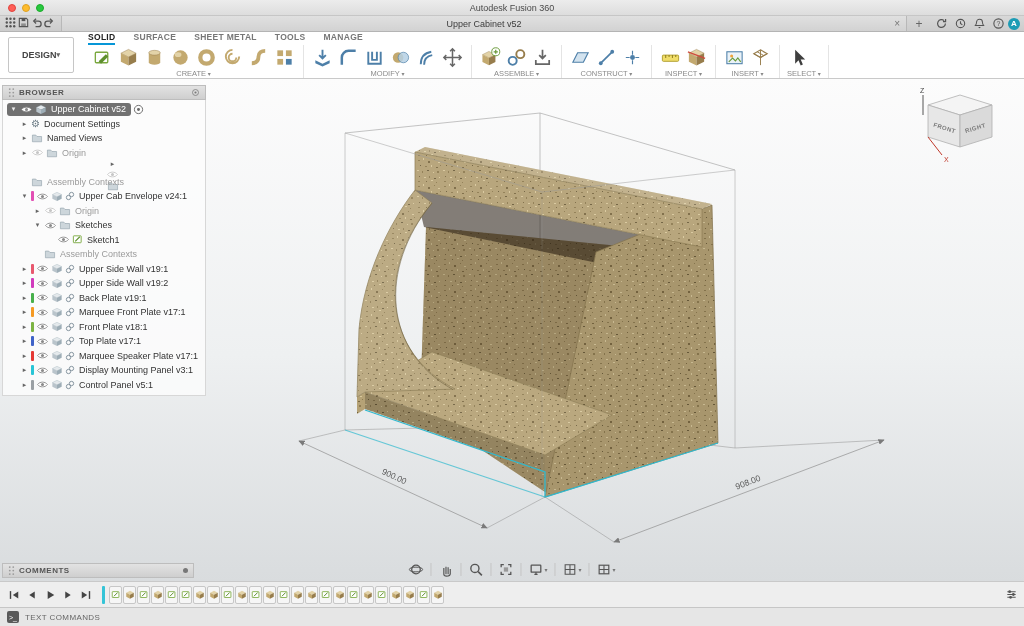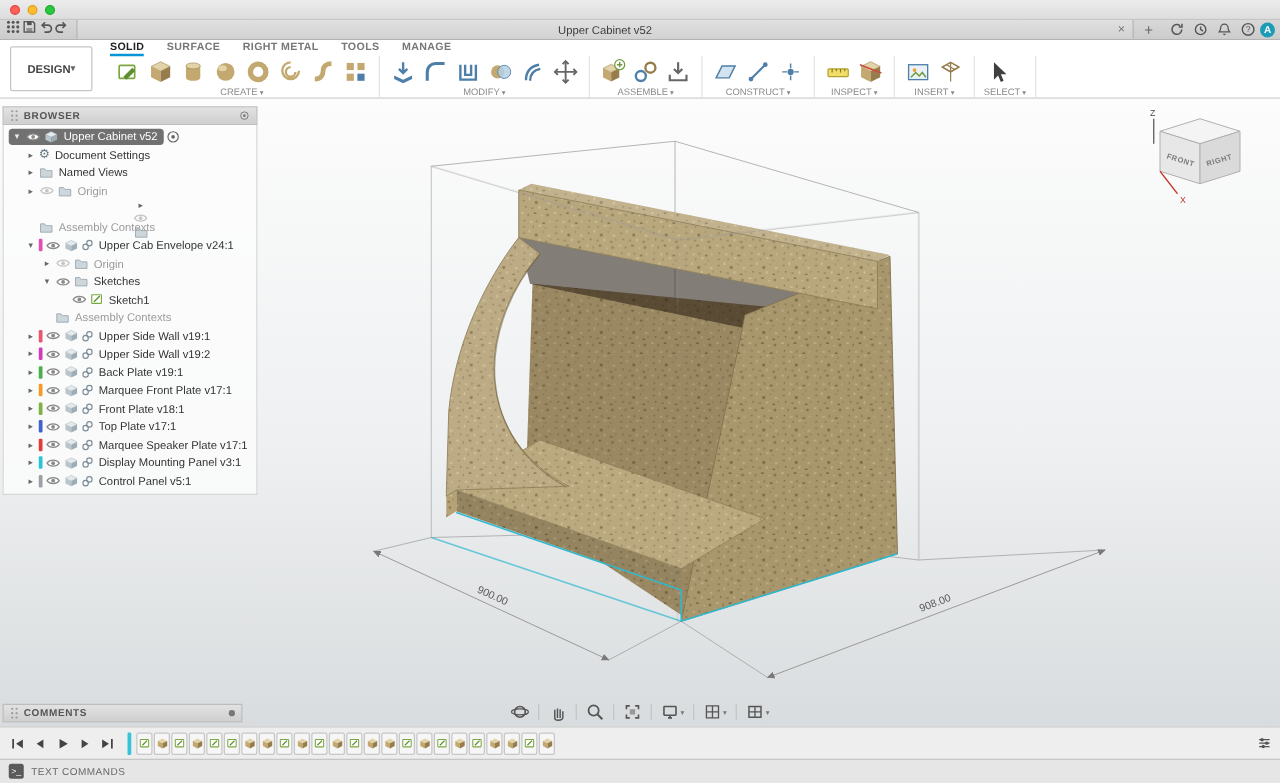--- a/index.html
+++ b/index.html
@@ -93,20 +93,21 @@
 <body>
 
 <div class="app">
 
   <div class="titlebar">
     <div class="lights">
       <span class="light r"></span>
       <span class="light y"></span>
       <span class="light g"></span>
     </div>
+    <div class="wintitle">Autodesk Fusion 360</div>
   </div>
 
   <div class="tabbar">
     <span id="tb-left"><span class="tbico">
           <svg viewBox="0 0 14 14">
             <g fill="#555">
               <circle cx="3" cy="3" r="1.3"></circle>
               <circle cx="7" cy="3" r="1.3"></circle>
               <circle cx="11" cy="3" r="1.3"></circle>
               <circle cx="3" cy="7" r="1.3"></circle>
@@ -170,21 +171,21 @@
 
   <div class="ribbon">
     <div class="design-btn">
       <span>DESIGN</span>
       <span class="car">▾</span>
     </div>
     <div class="ribbon-main">
       <div class="rtabs" id="rtabs">
           <span class="rtab active">SOLID</span>
           <span class="rtab">SURFACE</span>
-          <span class="rtab">RIGHT METAL</span>
+          <span class="rtab">SHEET METAL</span>
           <span class="rtab">TOOLS</span>
           <span class="rtab">MANAGE</span>
         </div>
       <div class="rgroups" id="rgroups">
           <div class="rgroup">
             <div class="ricons">
               <span class="ricon">
                 <svg viewBox="0 0 22 22">
                   <rect x="3.5" y="5.5" width="13" height="11" rx="1" fill="#fdfdfd" stroke="#7aa83f" stroke-width="1.4"></rect>
                   <path d="M7 15 L14.5 7.5 L17 10 L9.5 17.5 Z" fill="#5e8f2e"></path>

